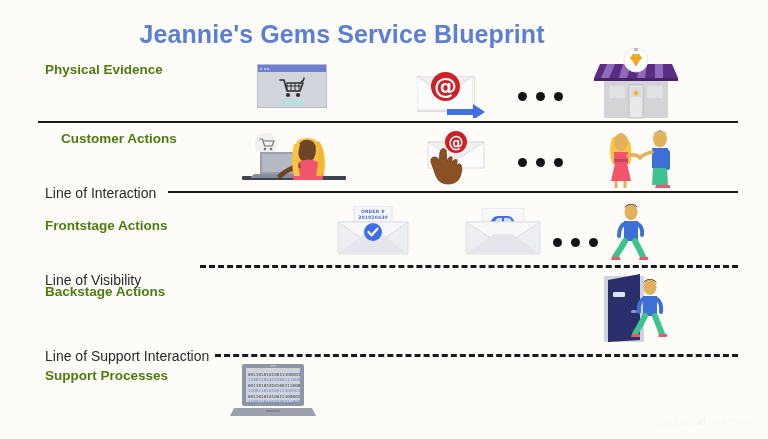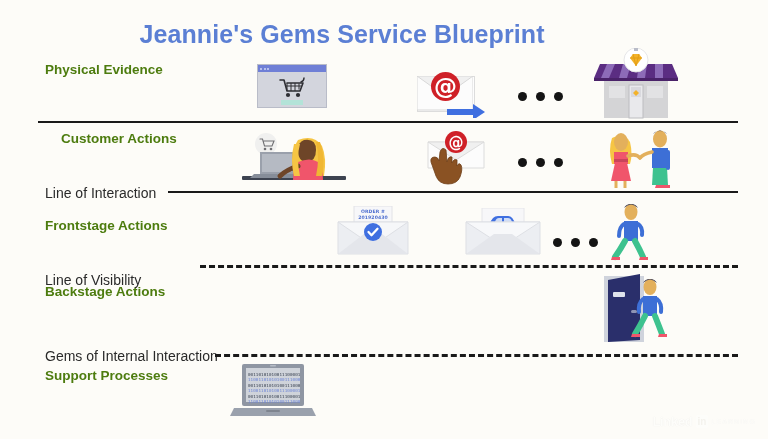--- a/index.html
+++ b/index.html
@@ -172,21 +172,21 @@
   <div id="title">Jeannie's Gems Service Blueprint</div>
 
   <div class="row-label" style="left:45px; top:62px;">Physical Evidence</div>
   <div class="row-label" style="left:45px; top:131px;margin-left:16px;">Customer Actions</div>
   <div class="row-label" style="left:45px; top:210px;margin-top:8px;">Frontstage Actions</div>
   <div class="row-label" style="left:45px; top:284px;">Backstage Actions</div>
   <div class="row-label" style="left:45px; top:368px;text-align:right;">Support Processes</div>
 
   <div class="line-label" style="left:45px; top:185px;">Line of Interaction</div>
   <div class="line-label" style="left:45px; top:272px;">Line of Visibility</div>
-  <div class="line-label" style="left:45px; top:348px;">Gems of Internal Interaction</div>
+  <div class="line-label" style="left:45px; top:348px;">Line of Support Interaction</div>
 
   <div class="solid-line" style="left:38px; top:121px; width:700px;"></div>
 
   <div class="solid-line" style="left:168px; top:191px; width:570px;"></div>
 
   <div class="dashed-line" style="left:200px; top:265px; width:538px;"></div>
 
   <div class="dashed-line" style="left:215px; top:354px; width:523px;"></div>
 
   <div class="ellipsis" style="left:518px; top:92px;">

